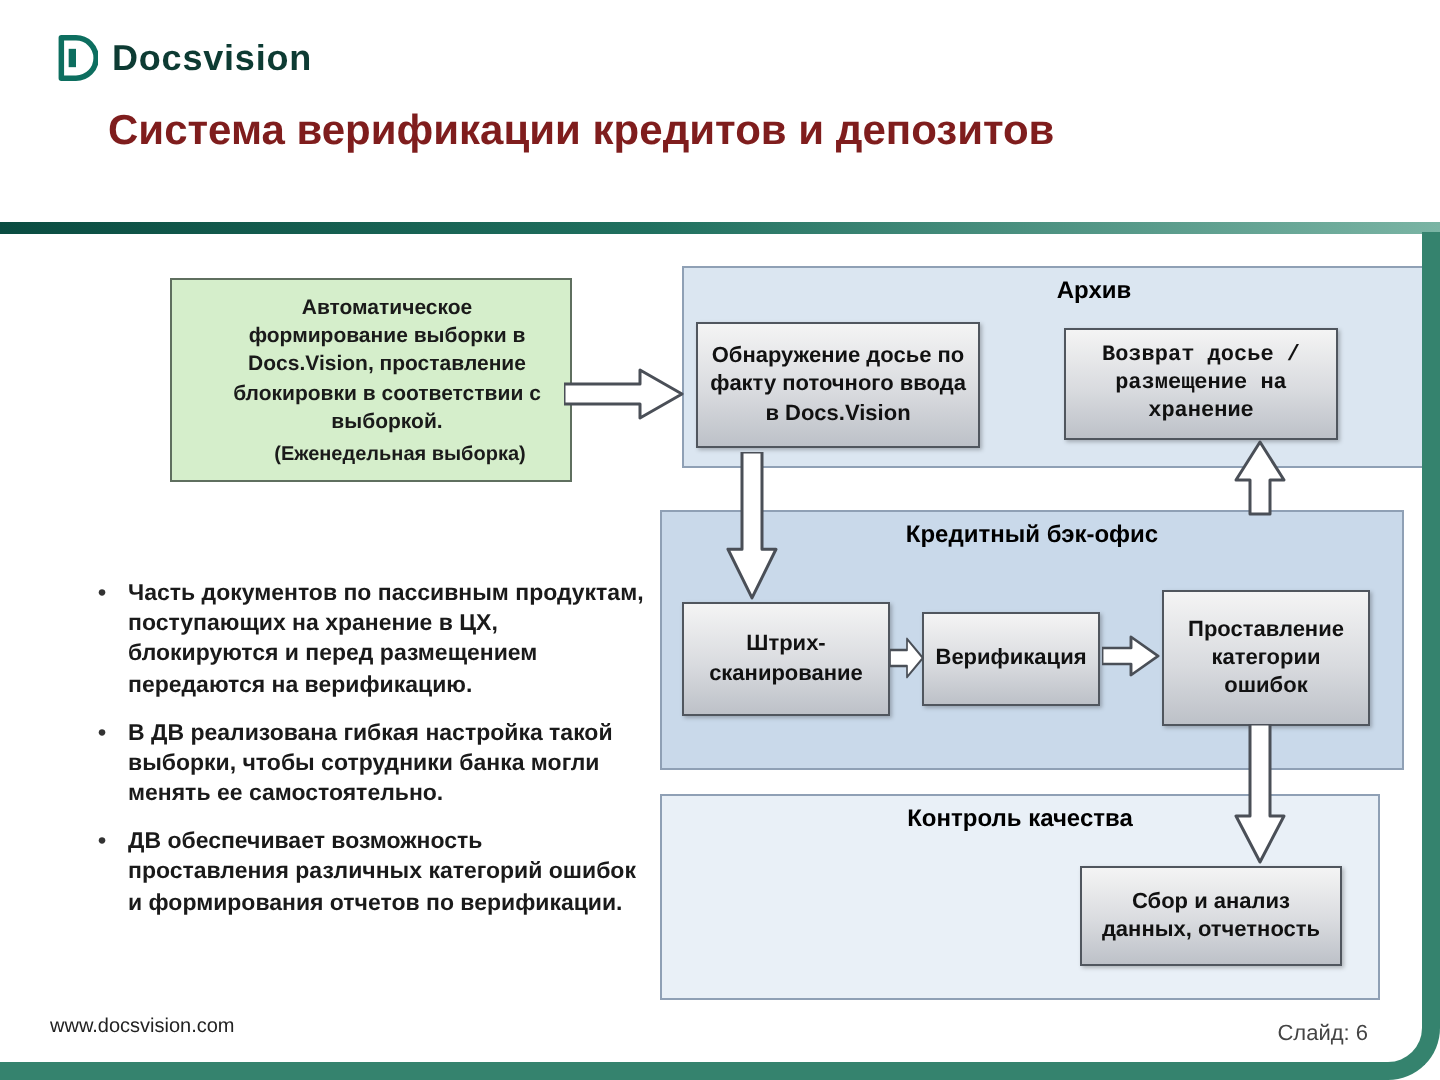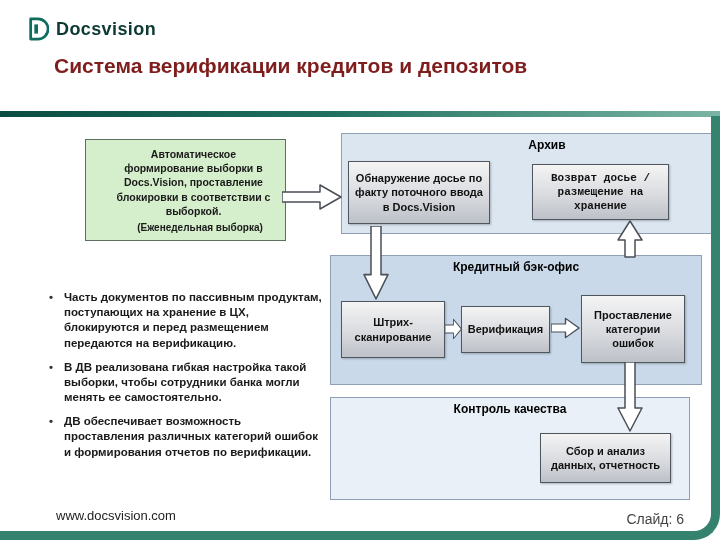--- a/index.html
+++ b/index.html
@@ -47,22 +47,22 @@
   .arrow-down-1{left:363px;top:226px;width:26px;height:74px;}
   .arrow-up-1{left:617px;top:220px;width:26px;height:38px;}
   .arrow-down-2{left:617px;top:362px;width:26px;height:70px;}
   .arrow-b1{left:114px;top:61px;width:17px;height:24px;}
   .arrow-b2{left:220px;top:60px;width:29px;height:24px;}
   
   .bullets{position:absolute;left:40px;top:286px;width:278px;margin:4px;padding:0;list-style:none;font-weight:bold;}
   .bullets li{position:relative;padding-left:20px;margin-bottom:9px;font-size:11.5px;line-height:1.32;color:#1a1a1a;}
   .bullets li::before{content:"•";position:absolute;left:5px;top:0;color:#333;}
   
-  .footer-url{position:absolute;left:56px;top:508px;font-size:13px;color:#222;text-align:center;}
-  .footer-slide{position:absolute;right:36px;top:511px;font-size:14px;color:#444;}
+  .footer-url{position:absolute;left:25px;top:508px;font-size:10px;color:#222;text-align:center;}
+  .footer-slide{position:absolute;right:36px;top:511px;font-size:11px;color:#444;}
 </style>
 </head>
 <body>
 
 <div class="slide">
 
   <div class="logo">
     <span class="logo-icon">
       <svg width="22" height="26" viewBox="0 0 24 28">
         <path d="M4 3 h8 a10 10 0 0 1 0 22 h-8 z" fill="none" stroke="#0d6e5f" stroke-width="3" stroke-linejoin="round"></path>

